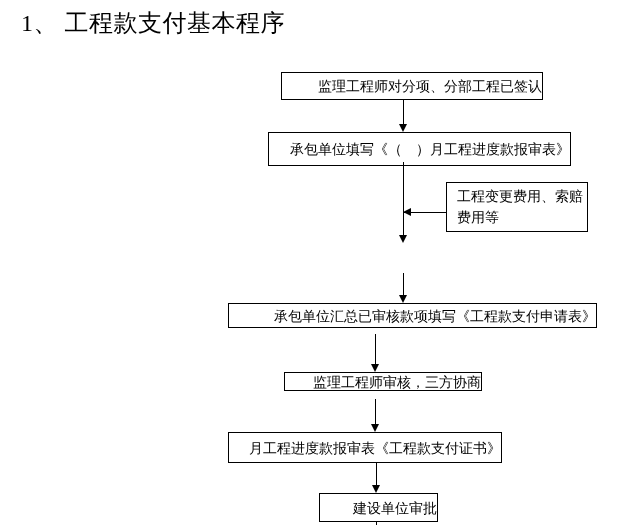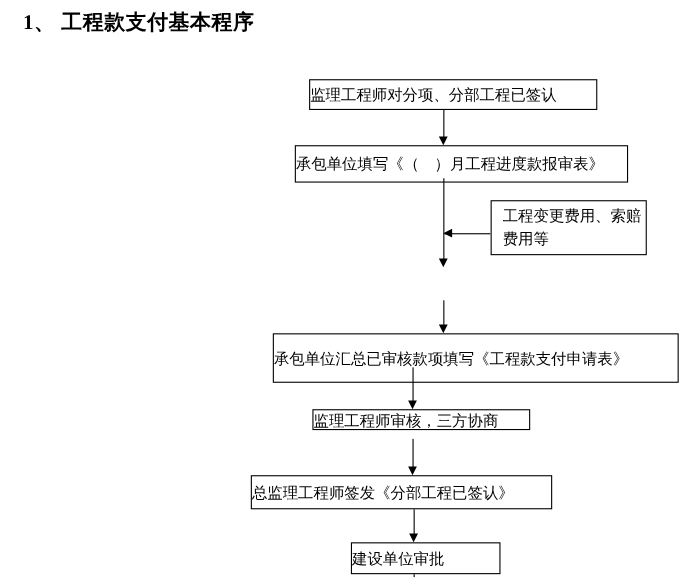--- a/index.html
+++ b/index.html
@@ -2,38 +2,38 @@
 <html><head>
 <meta charset="utf-8">
 <style>
   html,body { margin:0; padding:0; background:#fff; }
   .canvas {
     position:relative; width:623px; height:525px; background:#ffffff;
     font-family:"Liberation Sans", sans-serif; overflow:hidden; color:#000;
   }
   .title {
     position:absolute; left:21px; top:7px;
-    font-family:"Liberation Serif", serif; font-weight:bold;
-    font-size:19px; letter-spacing:0.5px; white-space:nowrap;
+    font-family:"Liberation Serif", serif; font-weight:normal;
+    font-size:24px; letter-spacing:0.5px; white-space:nowrap;
   }
   .node {
     position:absolute; border:1px solid #000; box-sizing:border-box;
-    display:flex; align-items:center; justify-content:flex-start;
-    font-size:14px; line-height:1; white-space:nowrap; background:#fff;
+    display:flex; align-items:center; justify-content:flex-end;
+    font-size:14px; line-height:1; white-space:nowrap; background:#fff;padding-left:40px;
   }
   .n1   { left:281px; top:72px;  width:262px; height:28px; }
   .n2   { left:268px; top:132px; width:303px; height:34px; }
   .side { left:446px; top:182px; width:142px; height:50px;
           justify-content:flex-end; white-space:normal;
           padding:3px 2px 3px 10px; line-height:21px; }
   .n3   { left:242px; top:243px; width:316px; height:30px; }
-  .n4   { left:228px; top:303px; width:369px; height:45px;margin-left:20px; }
+  .n4   { left:228px; top:303px; width:369px; height:25px; }
   .n5   { left:284px; top:372px; width:198px; height:19px; }
   .n6   { left:228px; top:432px; width:274px; height:31px; }
-  .n7   { left:319px; top:493px; width:136px; height:29px; }
+  .n7   { left:319px; top:493px; width:119px; height:29px; }
 
   .line { position:absolute; background:#000; }
   .v1 { left:403px; top:100px; width:1px; height:26px; }
   .v2 { left:403px; top:162px; width:1px; height:75px; }
   .hb { left:404px; top:212px; width:42px; height:1px; }
   .v3 { left:403px; top:273px; width:1px; height:24px; }
   .v4 { left:375px; top:334px; width:1px; height:32px; }
   .v5 { left:375px; top:399px; width:1px; height:27px; }
   .v6 { left:376px; top:463px; width:1px; height:24px; }
   .v7 { left:376px; top:522px; width:1px; height:3px; }
@@ -97,21 +97,21 @@
   <div class="arrow-down a4"></div>
 
   <div class="node n5">
     <span>监理工程师审核，三方协商</span>
   </div>
 
   <div class="line v5"></div>
   <div class="arrow-down a5"></div>
 
   <div class="node n6">
-    <span>总监理工程师签发《分部工程已签认》</span>
+    <span>月工程进度款报审表《工程款支付证书》</span>
   </div>
 
   <div class="line v6"></div>
   <div class="arrow-down a6"></div>
 
   <div class="node n7">
     <span>建设单位审批</span>
   </div>
 
   <div class="line v7"></div>

